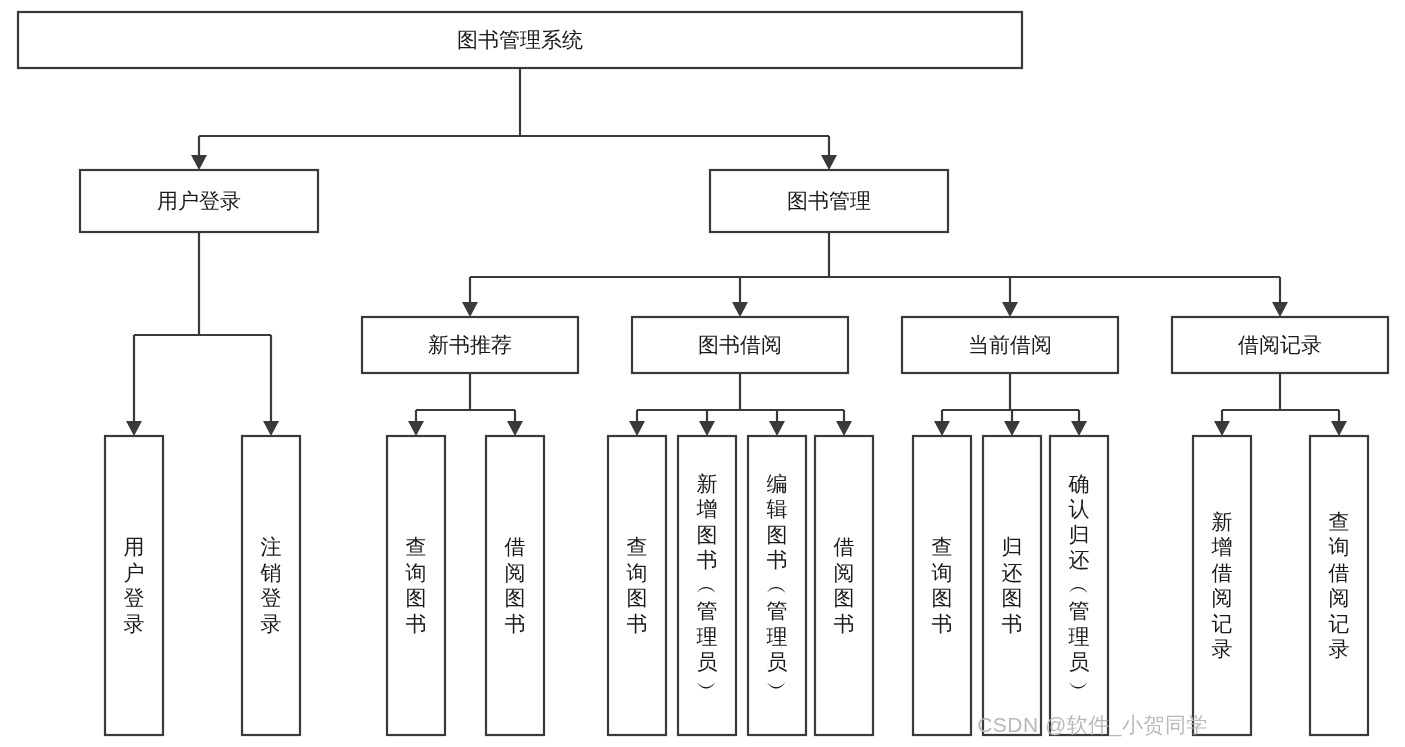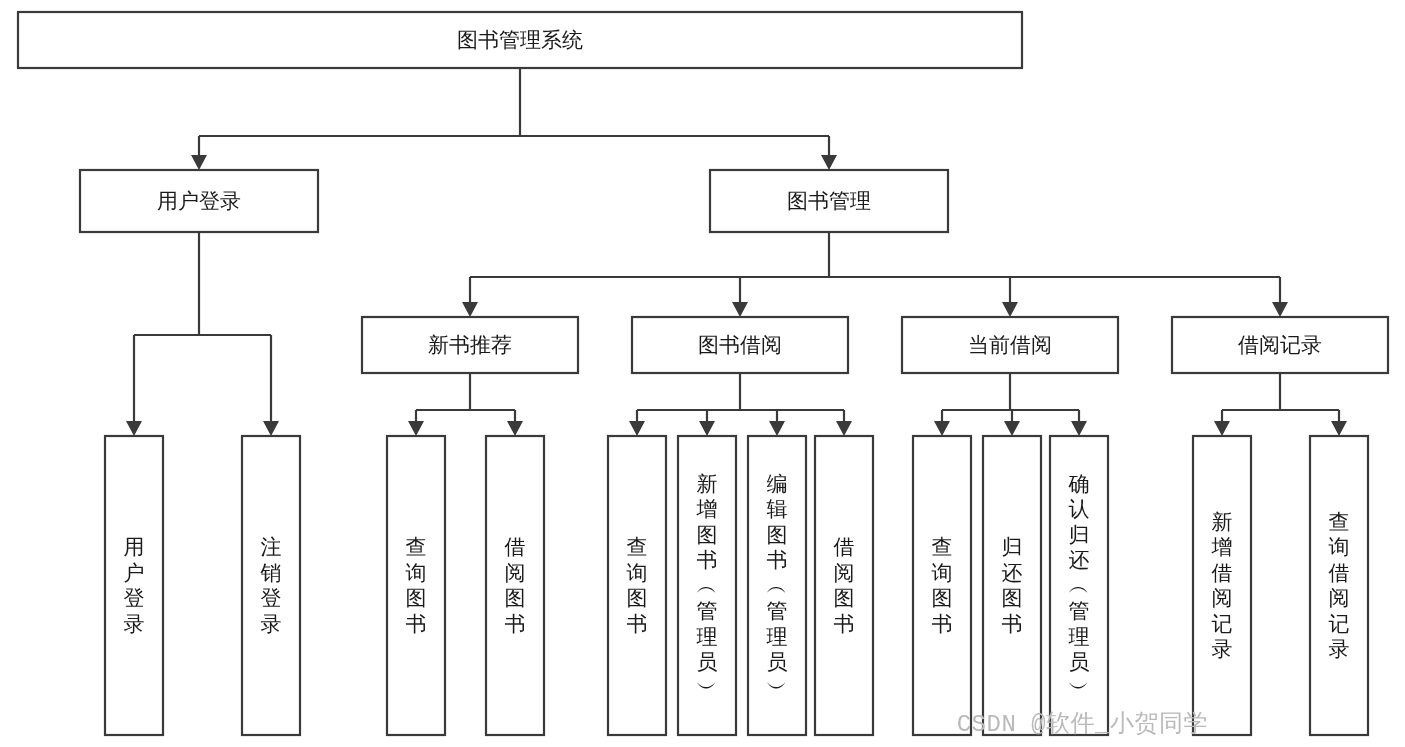--- a/index.html
+++ b/index.html
@@ -53,22 +53,22 @@
   .node-label-v {
     font-family: "DejaVu Sans", "Liberation Sans", sans-serif;
     font-size: 21px;
     fill: #1a1a1a;
     text-anchor: middle;
   }
   .watermark-text {
     position: absolute;
     right: 10px;
     bottom: 8px;
-    font-family: Liberation Mono, monospace;
-    font-size: 24px;
+    font-family: Liberation Sans, sans-serif;
+    font-size: 21px;
     color: #b9b9b9;
     white-space: nowrap;
     letter-spacing: 0.5px;
     user-select: none;
   }
 </style>
 </head>
 <body>
 
 <div id="diagram-root">

